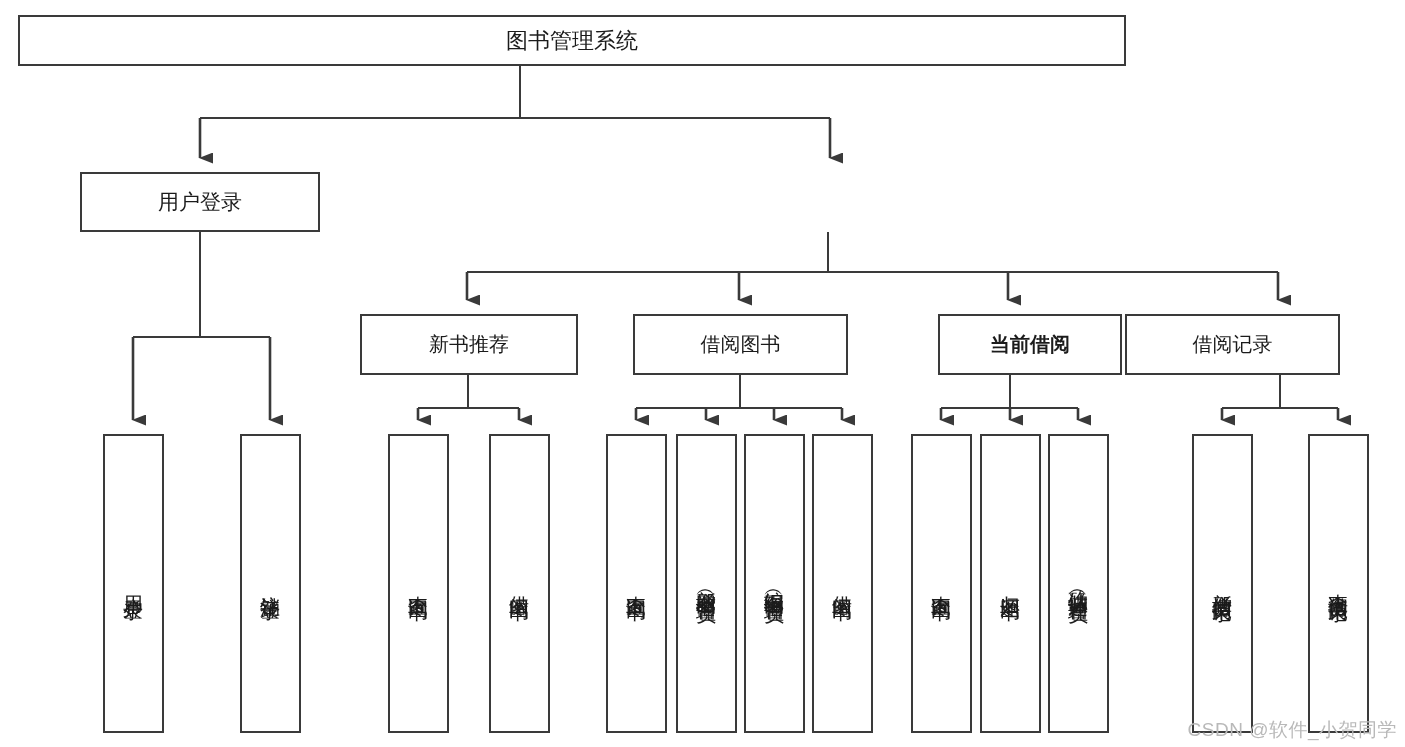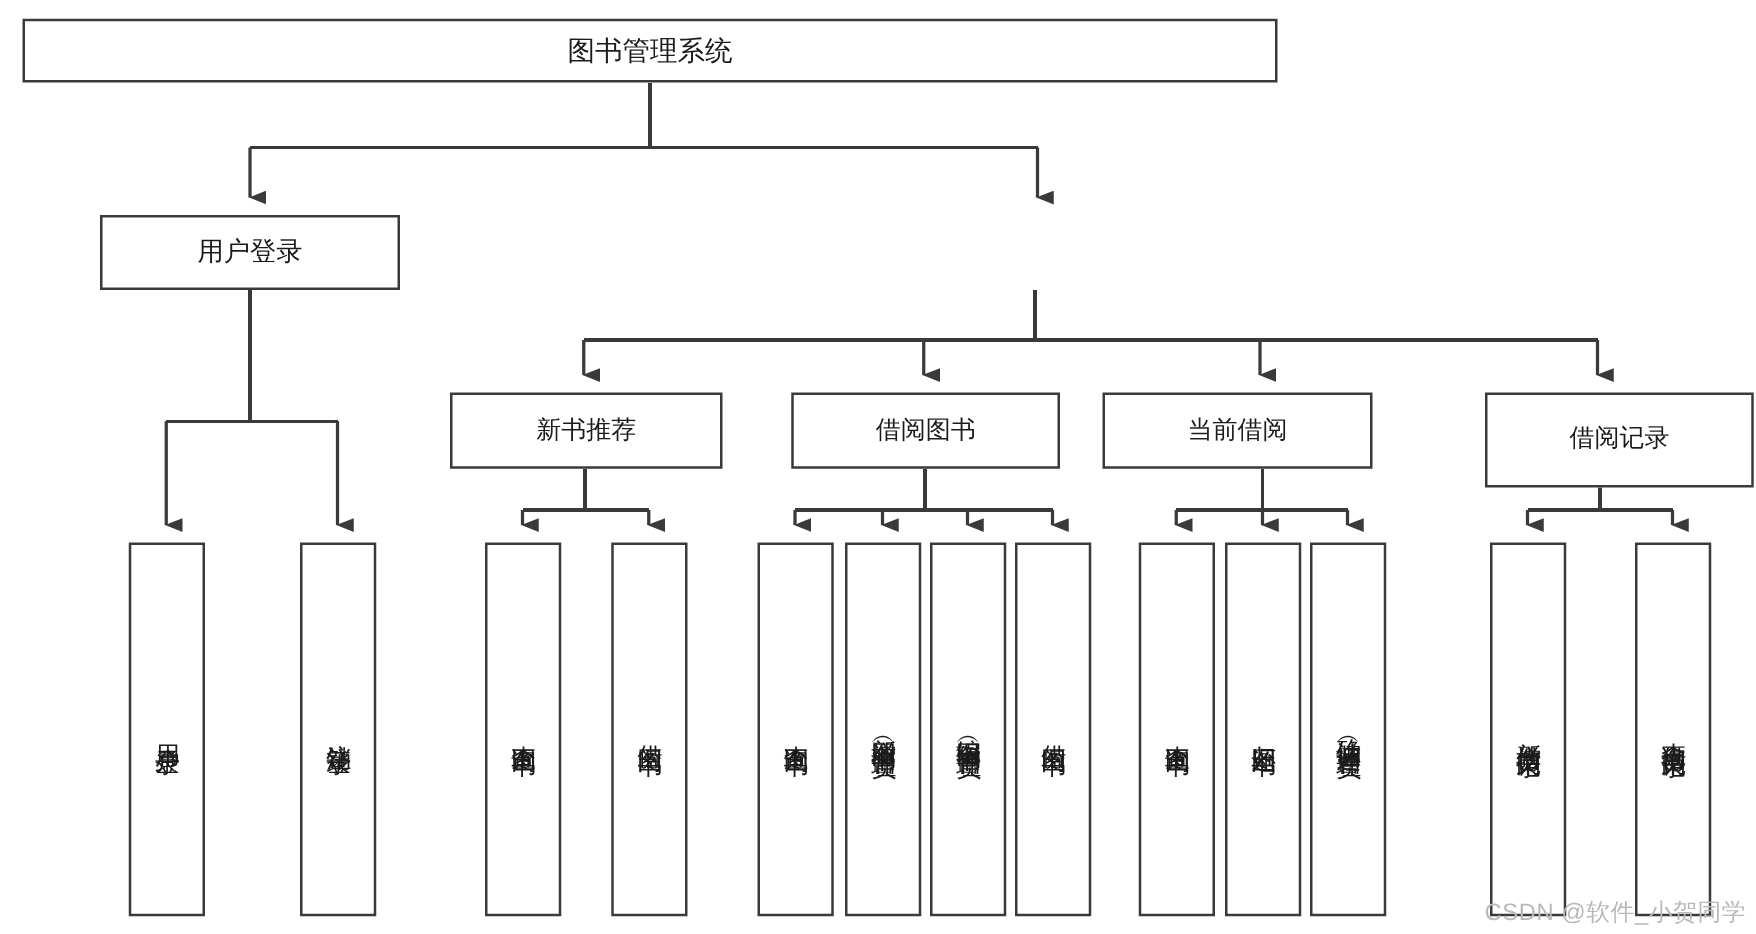--- a/index.html
+++ b/index.html
@@ -145,42 +145,42 @@
     <g stroke="#3a3a3a" stroke-width="2.6" fill="none" shape-rendering="crispEdges">
       <path d="M 1280 375 L 1280 408"></path>
       <path d="M 1222 408 L 1338 408"></path>
     </g>
     <g stroke="#3a3a3a" stroke-width="2.6" fill="none">
       <path d="M 1222 408 L 1222 420" marker-end="url(#arrow)"></path>
       <path d="M 1338 408 L 1338 420" marker-end="url(#arrow)"></path>
     </g>
   </svg>
 
-  <div class="node root" style="left:18px; top:15px; width:1004px; height:51px;">
+  <div class="node root" style="left:18px; top:15px; width:1108px; height:51px;">
     <span>图书管理系统</span>
   </div>
 
   <div class="node branch" style="left:80px; top:172px; width:240px; height:60px;">
     <span>用户登录</span>
   </div>
 
 
   <div class="node sub" style="left:360px; top:314px; width:218px; height:61px;">
     <span>新书推荐</span>
   </div>
 
   <div class="node sub" style="left:633px; top:314px; width:215px; height:61px;">
     <span>借阅图书</span>
   </div>
 
-  <div class="node sub" style="left:882px; top:314px; width:216px; height:61px;">
+  <div class="node sub" style="left:938px; top:314px; width:184px; height:61px;font-weight:bold;">
     <span>当前借阅</span>
   </div>
 
-  <div class="node sub" style="left:1188px; top:314px; width:215px; height:76px;">
+  <div class="node sub" style="left:1125px; top:314px; width:215px; height:61px;">
     <span>借阅记录</span>
   </div>
 
   <div class="node leaf" style="left:103px; top:434px; width:61px; height:299px;">
     <span class="vtext">用户登录</span>
   </div>
 
   <div class="node leaf" style="left:240px; top:434px; width:61px; height:299px;">
     <span class="vtext">注销登录</span>
   </div>

